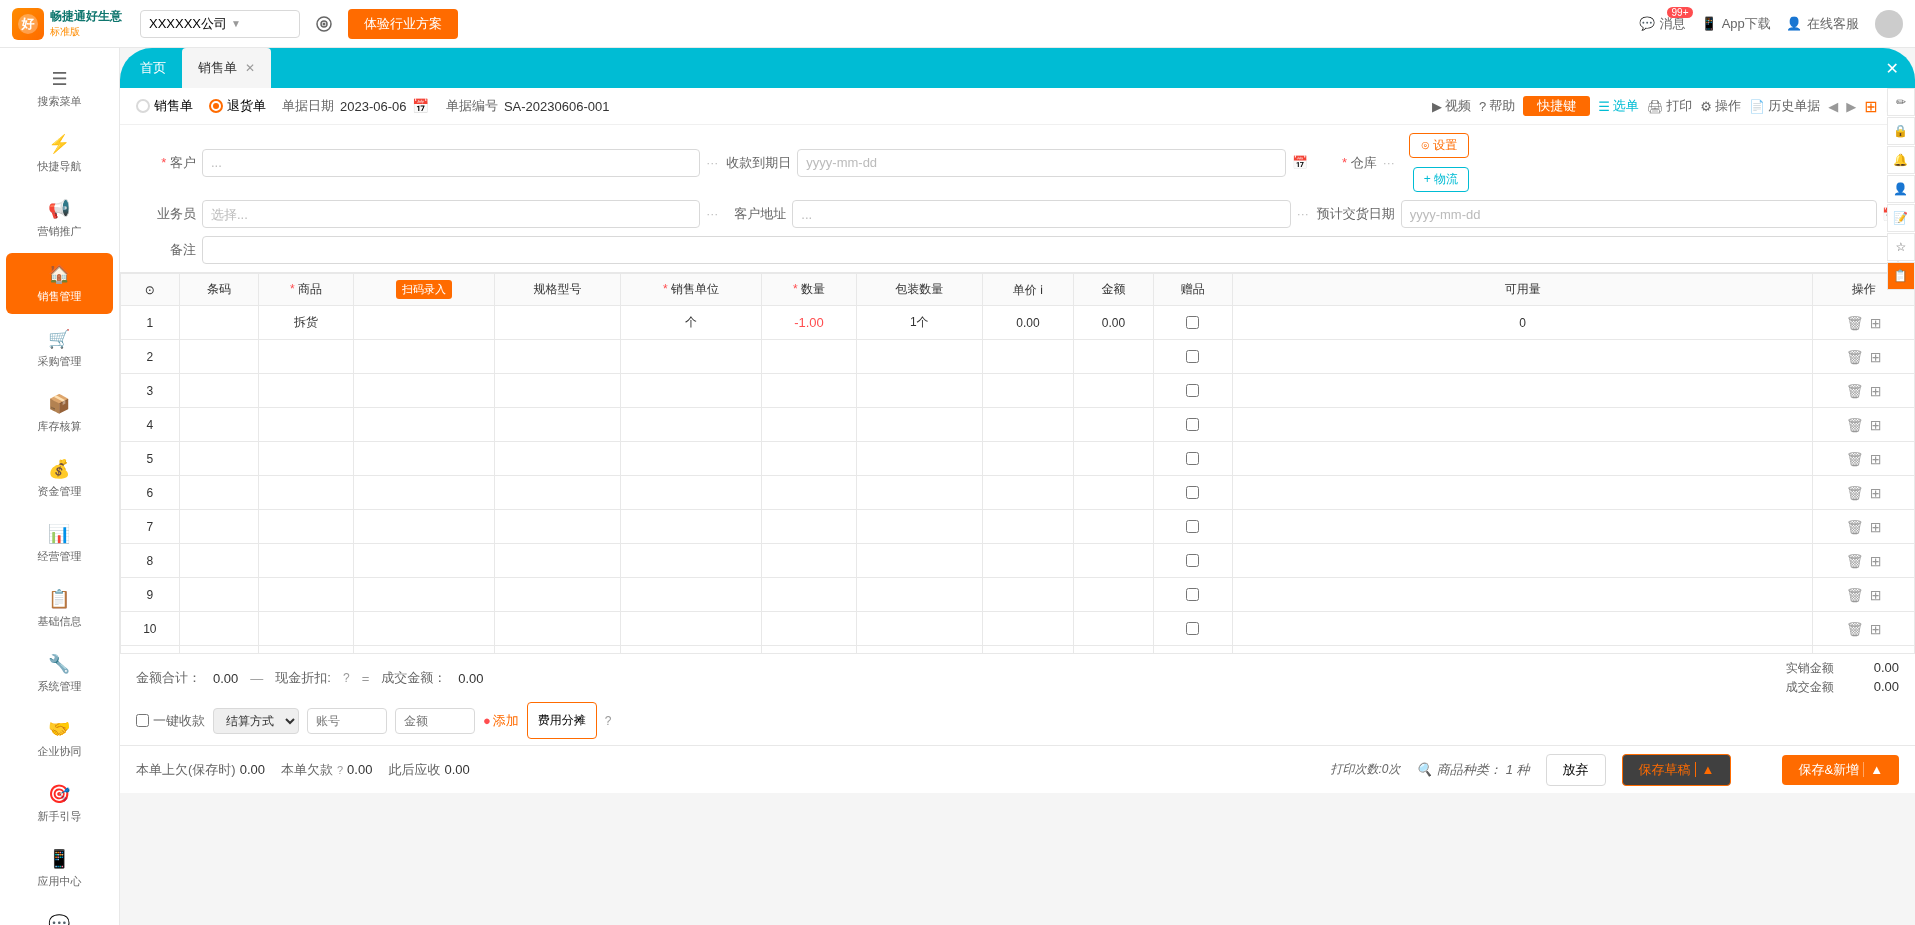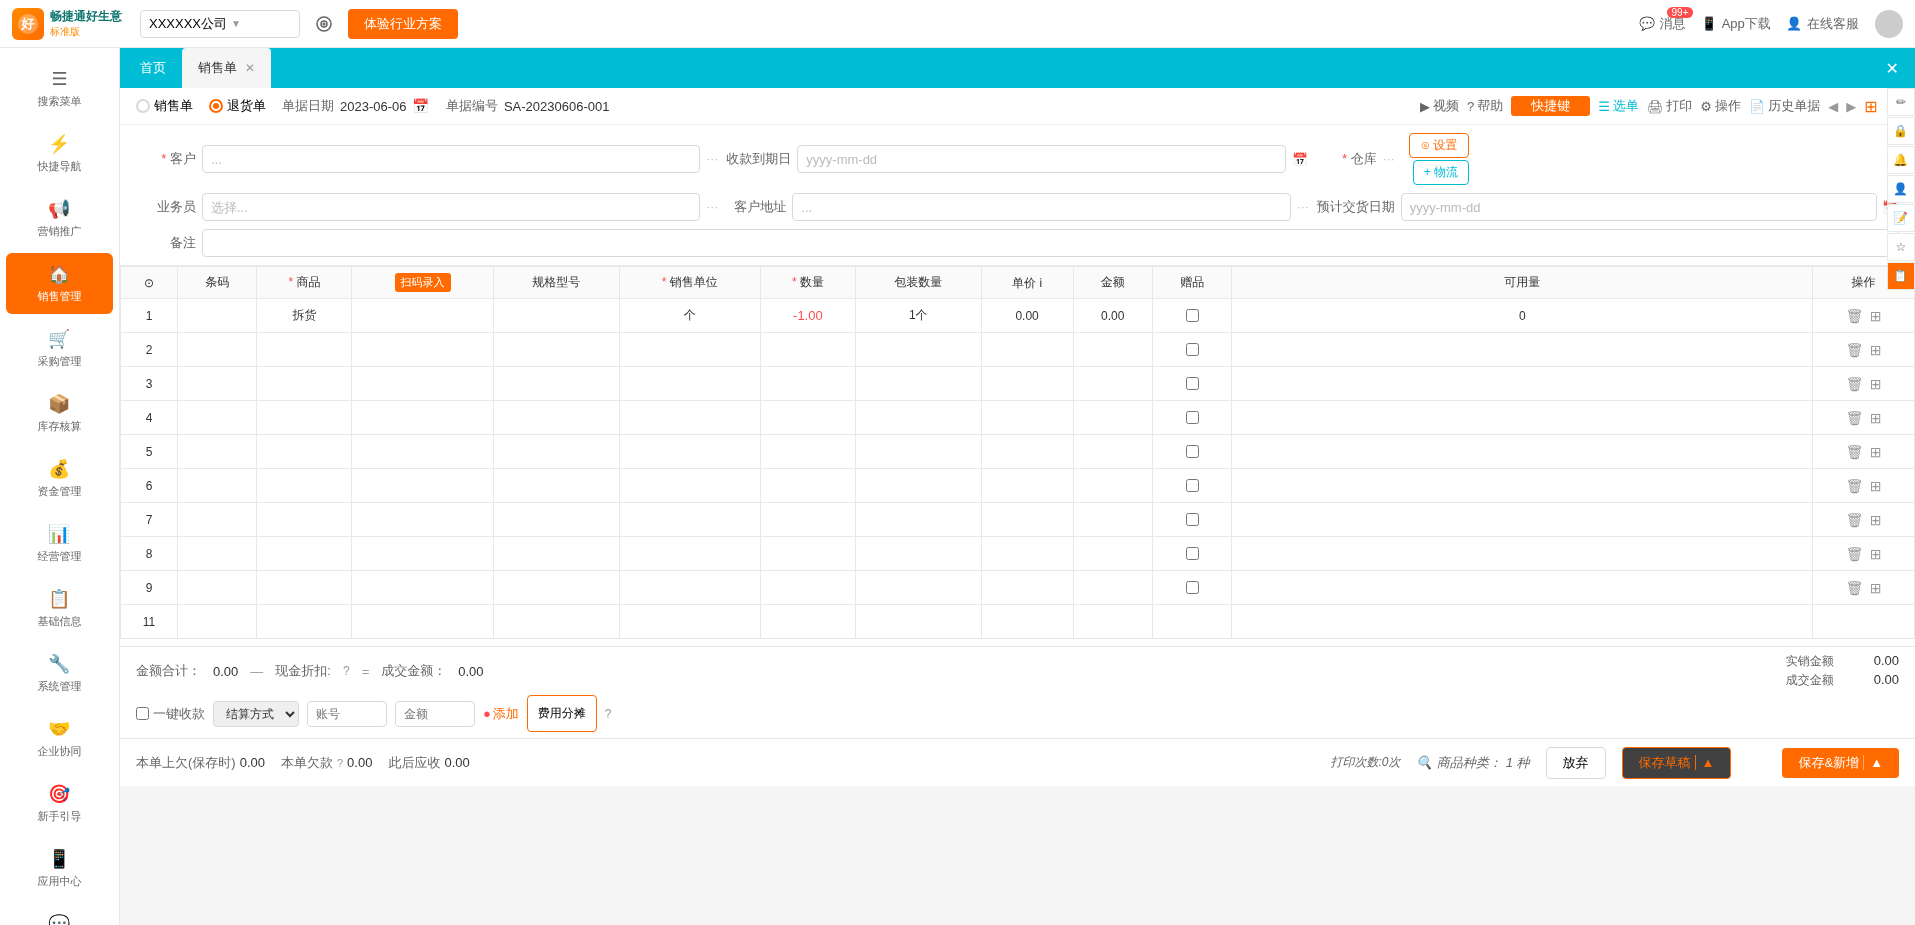--- a/index.html
+++ b/index.html
@@ -101,23 +101,23 @@
     .btn-save-draft { background: #404040; border: 1px solid #ff6b00; color: #ff6b00; border-radius: 4px; padding: 6px 16px; cursor: pointer; font-size: 13px; display: flex; align-items: center; gap: 4px; }
     .btn-save-new { background: #ff6b00; color: white; border: none; border-radius: 4px; padding: 6px 16px; cursor: pointer; font-size: 13px; display: flex; align-items: center; gap: 4px; margin-left: 35px; }
     .btn-chevron { border-left: 1px solid rgba(255,255,255,0.4); padding-left: 6px; cursor: pointer; }
     .float-btn { width: 28px; height: 28px; background: #fff; border: 1px solid #e8e8e8; display: flex; align-items: center; justify-content: center; cursor: pointer; color: #666; font-size: 12px; }
     .float-btn.orange { background: #ff6b00; color: white; }
 
     
     .form-top-actions { display: flex; align-items: center; gap: 8px; flex-wrap: wrap; margin-left: auto; }
 
     
-    .page-wrapper { position: relative; display: flex; flex-direction: column; height: calc(925px - 48px); }
-
-    .tag-orange { background: #ff6b00; color: white; border-radius: 3px; padding: 1px 20px; font-size: 11px; cursor: pointer; }
+    .page-wrapper { position: relative; display: flex; flex-direction: column; height: calc(925px - 48px); border-radius: 32px; }
+
+    .tag-orange { background: #ff6b00; color: white; border-radius: 3px; padding: 1px 14px; font-size: 11px; cursor: pointer; }
   </style>
 </head>
 <body>
 
 <div class="top-bar">
   <div class="logo-area">
     <div class="logo-icon">
       <svg width="22" height="22" viewBox="0 0 22 22">
         <circle cx="11" cy="11" r="10" fill="white" opacity="0.3"></circle>
         <text x="11" y="15" text-anchor="middle" font-size="10" fill="white">好</text>
@@ -309,21 +309,21 @@
         <div class="form-row">
           <span class="form-label">收款到期日</span>
           <input class="form-input" placeholder="yyyy-mm-dd" style="flex: 1 1 0%;">
           <span style="color:#999;cursor:pointer;">📅</span>
         </div>
 
         <div class="form-row">
           <span class="form-label required">仓库</span>
           <span class="more-btn">···</span>
 
-          <div style="display:flex;flex-direction:column;gap:2px;margin-left:8px;">
+          <div style="display:flex;flex-direction:column;gap:9px;margin-left:8px;">
             <button class="btn-settings">⊙ 设置</button>
             <button class="btn-logistics">+ 物流</button>
           </div>
         </div>
 
         <div class="form-row">
           <span class="form-label">业务员</span>
           <input class="form-input" placeholder="选择..." style="flex: 1 1 0%;">
           <span class="more-btn">···</span>
         </div>
@@ -581,20 +581,44 @@
               </td>
               <td></td>
               <td>
                 <div class="col-actions">
                   <span class="icon-btn">🗑</span>
                   <span class="icon-btn">⊞</span>
                 </div>
               </td>
             </tr>
           <tr>
+              <td>10</td>
+              <td></td>
+              <td></td>
+              <td></td>
+              <td></td>
+              <td></td>
+              <td></td>
+              <td></td>
+              <td></td>
+              <td></td>
+              <td>
+                <div class="checkbox-cell">
+                  <input type="checkbox" style="">
+                </div>
+              </td>
+              <td></td>
+              <td>
+                <div class="col-actions">
+                  <span class="icon-btn">🗑</span>
+                  <span class="icon-btn">⊞</span>
+                </div>
+              </td>
+            </tr>
+          <tr>
               <td>11</td>
               <td></td>
               <td></td>
               <td></td>
               <td></td>
               <td></td>
               <td></td>
               <td></td>
               <td></td>
               <td></td>

